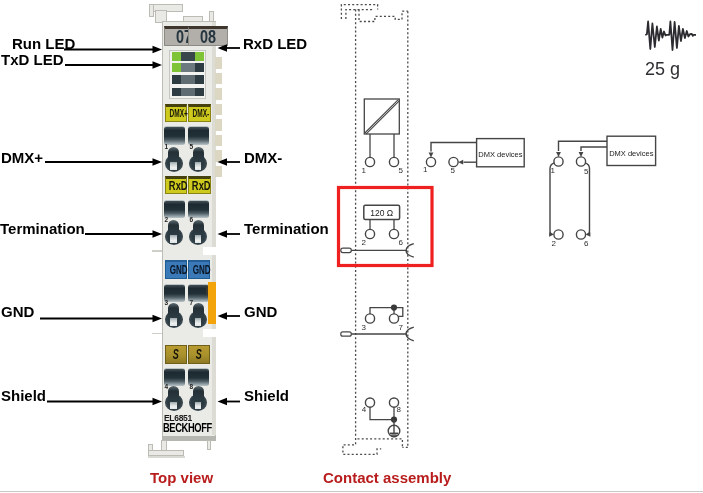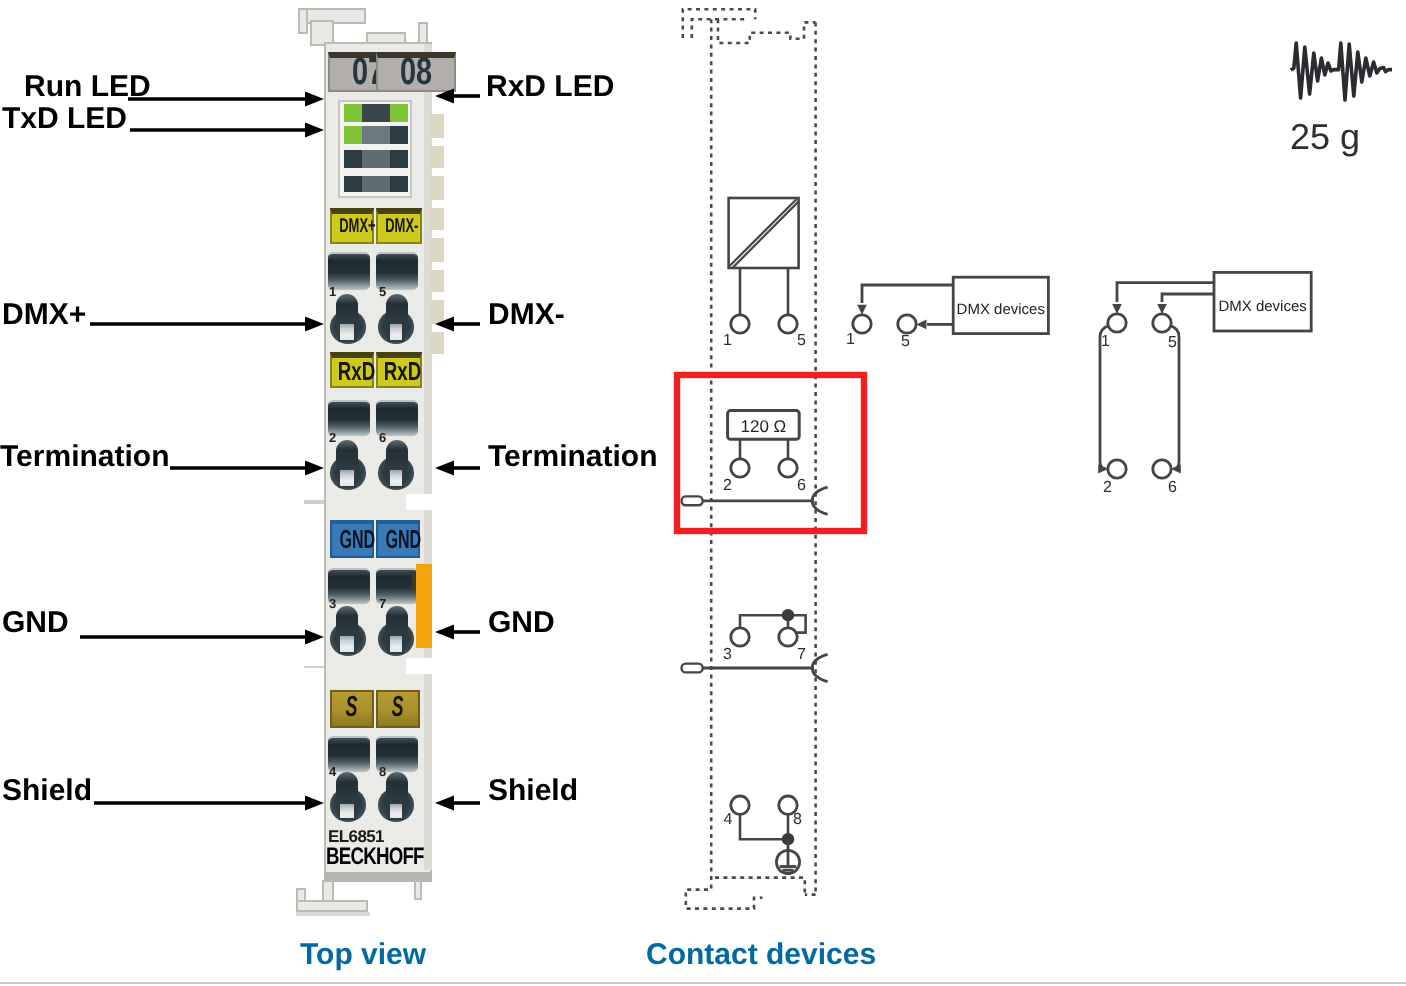--- a/index.html
+++ b/index.html
@@ -1,20 +1,20 @@
 <!DOCTYPE html>
 <html><head>
 <meta charset="utf-8">
 <style>
   html,body{margin:0;padding:0}
   *{box-sizing:border-box}
   .page{position:relative;width:703px;height:493px;background:#fff;font-family:"Liberation Sans",sans-serif;overflow:hidden}
   .abs{position:absolute}
   .lbl{position:absolute;font-weight:bold;font-size:15px;color:#000;white-space:nowrap;line-height:15px}
-  .cap{position:absolute;font-weight:bold;font-size:15px;color:#0369a1;white-space:nowrap}
+  .cap{position:absolute;font-weight:bold;font-size:15px;color:#b91c1c;white-space:nowrap}
   .gray{background:#e9e9e5;border:1px solid #bcbcb4}
   .ylab{position:absolute;width:22.5px;height:18px;background:#cdc91d;border:1px solid #8a8315;border-top:3px solid #45420f;color:#16160a;font-weight:bold;text-align:center}
   .ylab span{display:block;transform:scaleX(0.65);transform-origin:50% 50%;font-size:10px;line-height:13.5px}
   .ylab span.rx{transform:scaleX(0.72);font-size:13px;line-height:14px}
   .blab{position:absolute;width:21.5px;height:19px;background:#3a7ab8;border:1px solid #1d5d94;border-top:2px solid #255d95;color:#0a1422;font-weight:bold;text-align:center}
   .blab span{display:block;transform:scaleX(0.62);transform-origin:50% 50%;font-size:13px;line-height:15.5px}
   .slab{position:absolute;width:21.5px;height:19.5px;background:linear-gradient(180deg,#b89b31 0%,#a8902b 55%,#8f7a24 100%);border:1px solid #6e5f1b;color:#15130a;font-weight:bold;text-align:center;font-style:italic}
   .slab span{display:block;transform:scaleX(0.62);transform-origin:50% 50%;font-size:14.5px;line-height:17px}
   .numbox{position:absolute;width:40px;height:20px;background:#b2afaa;border:1px solid #8c8a84;border-top:3.5px solid #3e352c;color:#253540;font-weight:bold;text-align:center}
   .numbox span{display:block;transform:scaleX(0.76);transform-origin:50% 50%;font-size:19px;line-height:15px}
@@ -36,21 +36,21 @@
   <div class="lbl" style="left:243px;top:36px">RxD LED</div>
   <div class="lbl" style="left:1px;top:150px">DMX+</div>
   <div class="lbl" style="left:244px;top:150px">DMX-</div>
   <div class="lbl" style="left:0px;top:221px">Termination</div>
   <div class="lbl" style="left:244px;top:221px">Termination</div>
   <div class="lbl" style="left:1px;top:304px">GND</div>
   <div class="lbl" style="left:244px;top:304px">GND</div>
   <div class="lbl" style="left:1px;top:388px">Shield</div>
   <div class="lbl" style="left:244px;top:388px">Shield</div>
   <div class="cap" style="left:150px;top:469px">Top view</div>
-  <div class="cap" style="left:323px;top:469px">Contact devices</div>
+  <div class="cap" style="left:323px;top:469px">Contact assembly</div>
   <div class="abs" style="left:0;top:490.5px;width:703px;height:1.5px;background:#c9c9c9"></div>
 
   <div class="abs gray" style="left:149px;top:4px;width:34px;height:7.5px"></div>
   <div class="abs gray" style="left:149px;top:4px;width:4.5px;height:13px"></div>
   <div class="abs gray" style="left:155px;top:10px;width:12px;height:13px"></div>
   <div class="abs gray" style="left:183px;top:15.5px;width:19.5px;height:7.5px"></div>
   <div class="abs gray" style="left:208.5px;top:10.5px;width:5.5px;height:13px"></div>
 
   <div class="abs gray" style="left:162px;top:21px;width:54px;height:417px;background:#eaeae6"></div>
   <div class="abs" style="left:212px;top:22px;width:3.5px;height:413px;background:#dcdcd5"></div>

